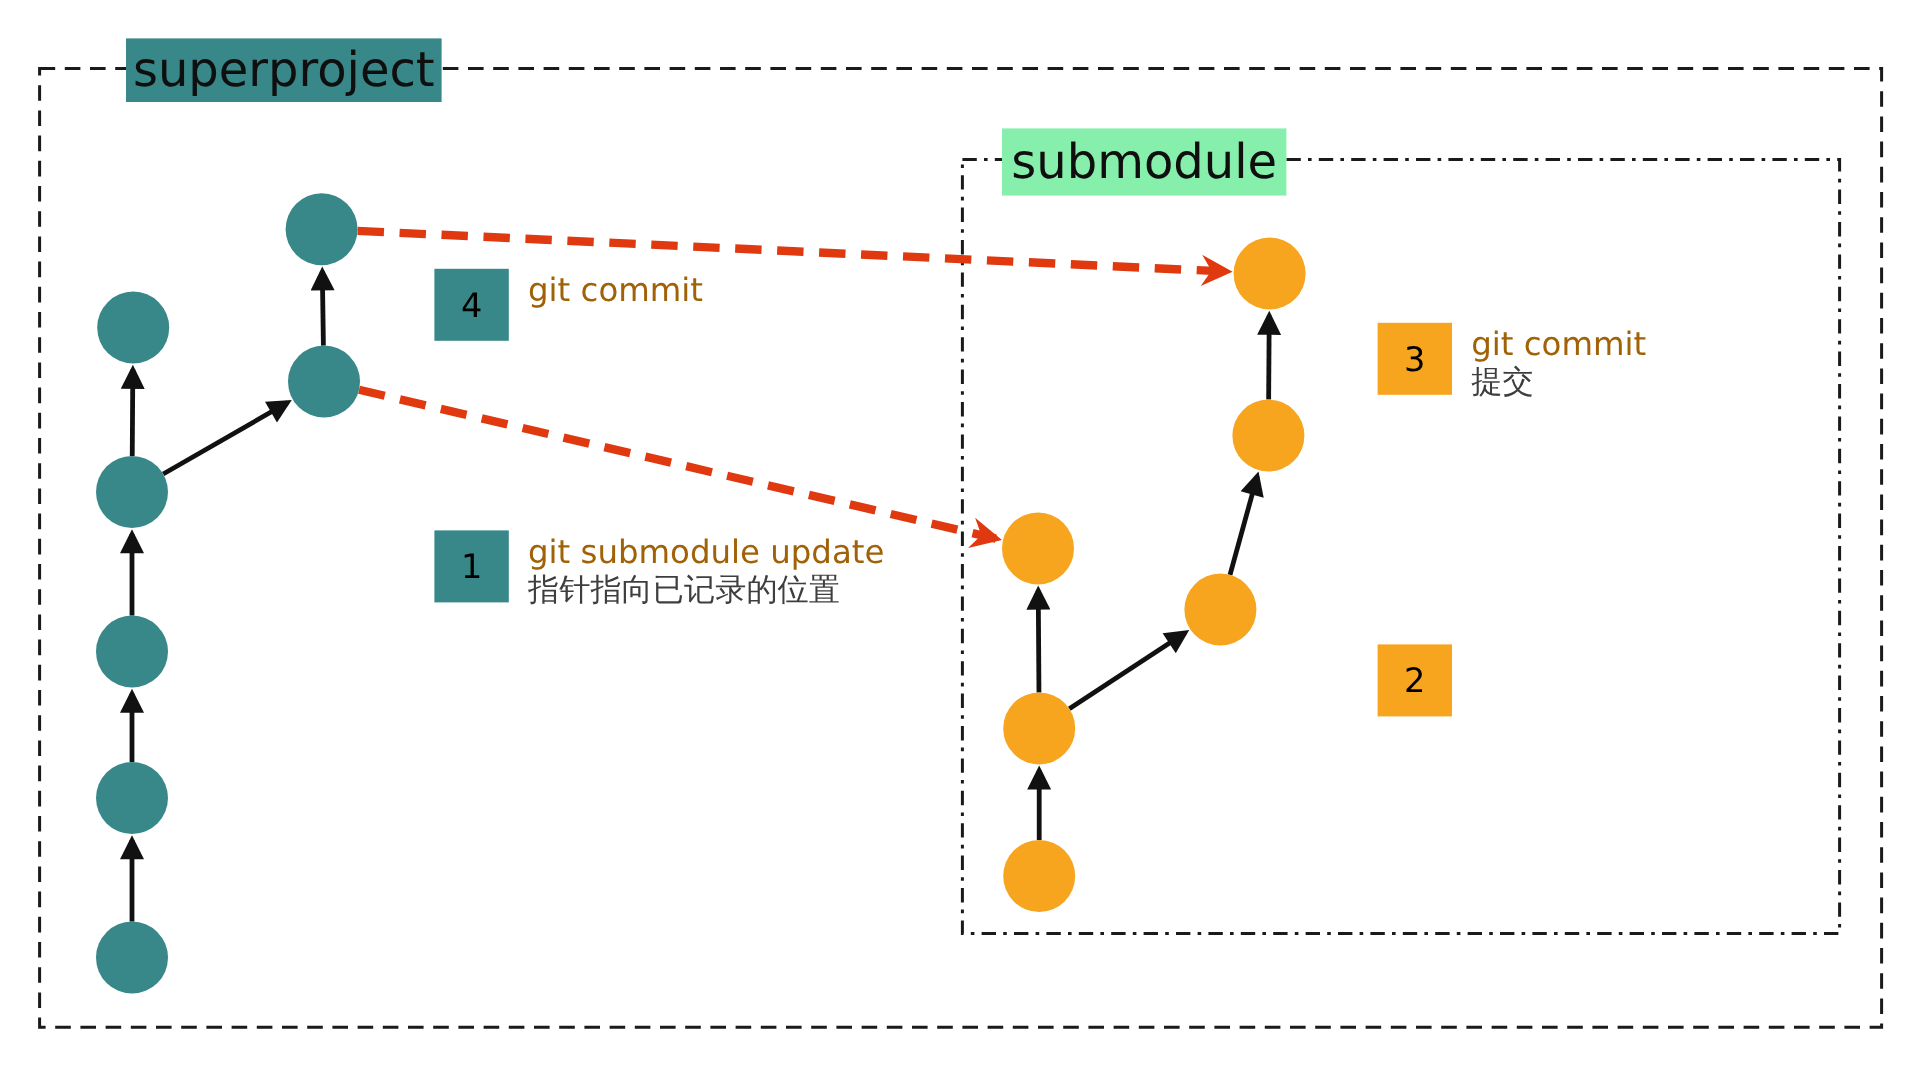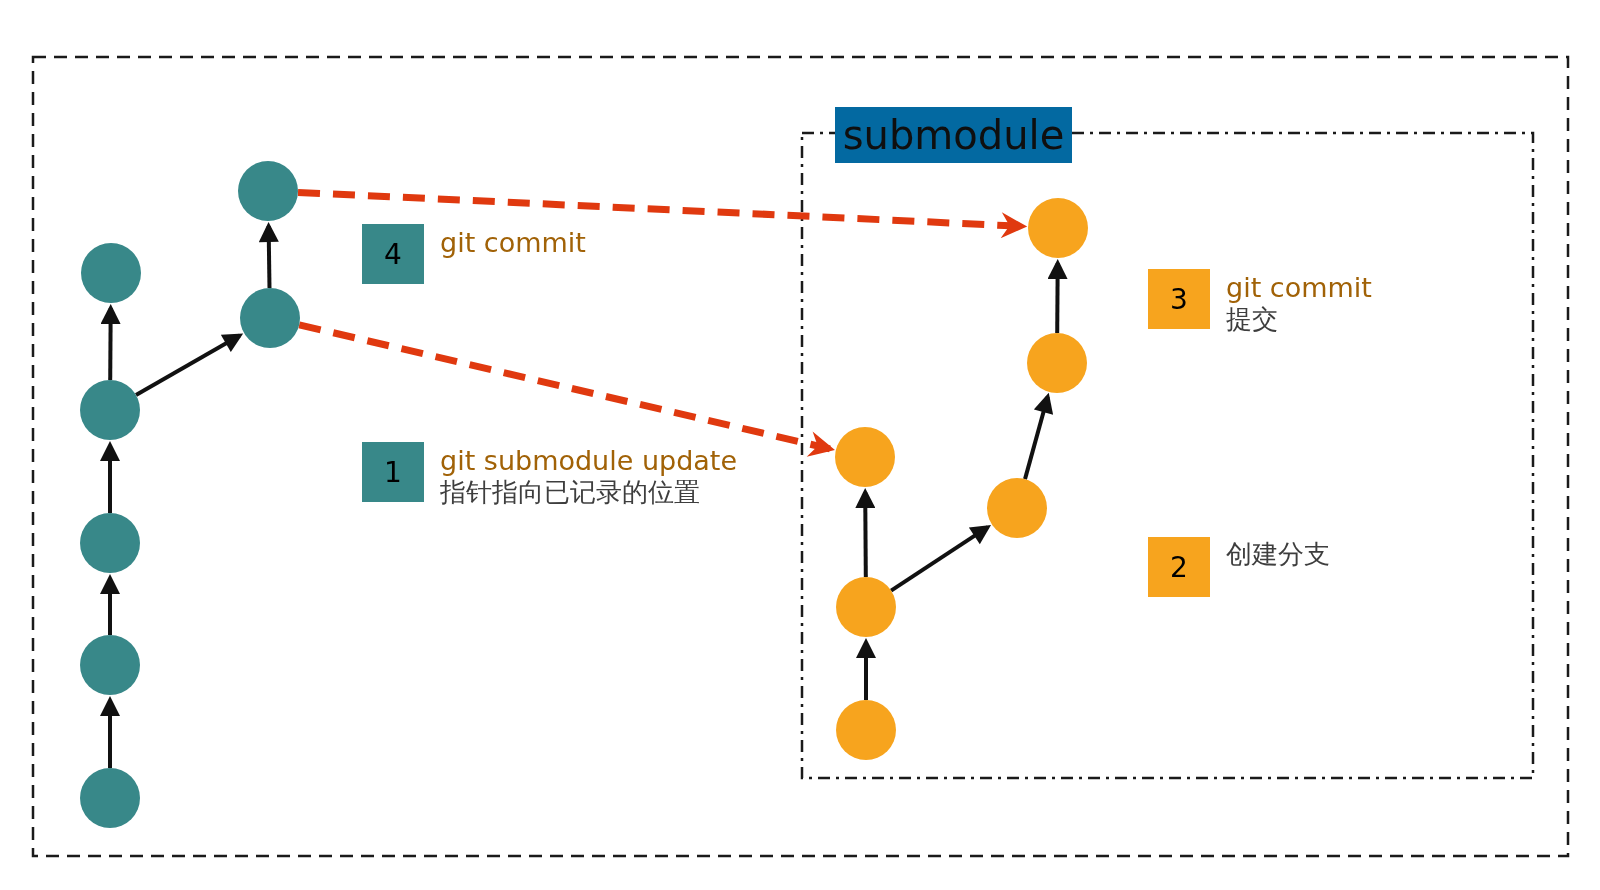--- a/index.html
+++ b/index.html
@@ -69,22 +69,23 @@
         <circle cx="110" cy="798" r="30" fill="#388889"></circle>
         <circle cx="1058" cy="228" r="30" fill="#F7A41E"></circle>
         <circle cx="1057" cy="363" r="30" fill="#F7A41E"></circle>
         <circle cx="865" cy="457" r="30" fill="#F7A41E"></circle>
         <circle cx="1017" cy="508" r="30" fill="#F7A41E"></circle>
         <circle cx="866" cy="607" r="30" fill="#F7A41E"></circle>
         <circle cx="866" cy="730" r="30" fill="#F7A41E"></circle>
       </g>
   </svg>
 
+  <div class="box-label" id="sp-label" style="background-color: rgb(56, 136, 137);">superproject</div>
 
-  <div class="box-label" id="sm-label" style="background-color: #0369a1;">submodule</div>
+  <div class="box-label" id="sm-label" style="background-color: #86efac;">submodule</div>
 
   <div class="legend legend-a">
     <div class="badge" style="background-color: rgb(56, 136, 137);">4</div>
     <div class="legend-text">
       <div class="cmd">git commit</div>
     </div>
   </div>
 
   <div class="legend legend-b">
     <div class="badge" style="background-color: rgb(56, 136, 137);">1</div>
@@ -98,17 +99,16 @@
     <div class="badge" style="background-color: rgb(247, 164, 30);">3</div>
     <div class="legend-text">
       <div class="cmd">git commit</div>
       <div class="desc">提交</div>
     </div>
   </div>
 
   <div class="legend legend-d">
     <div class="badge" style="background-color: rgb(247, 164, 30);">2</div>
     <div class="legend-text">
-      <div class="desc">创建分支</div>
     </div>
   </div>
 
 </div>
 
 </body></html>

